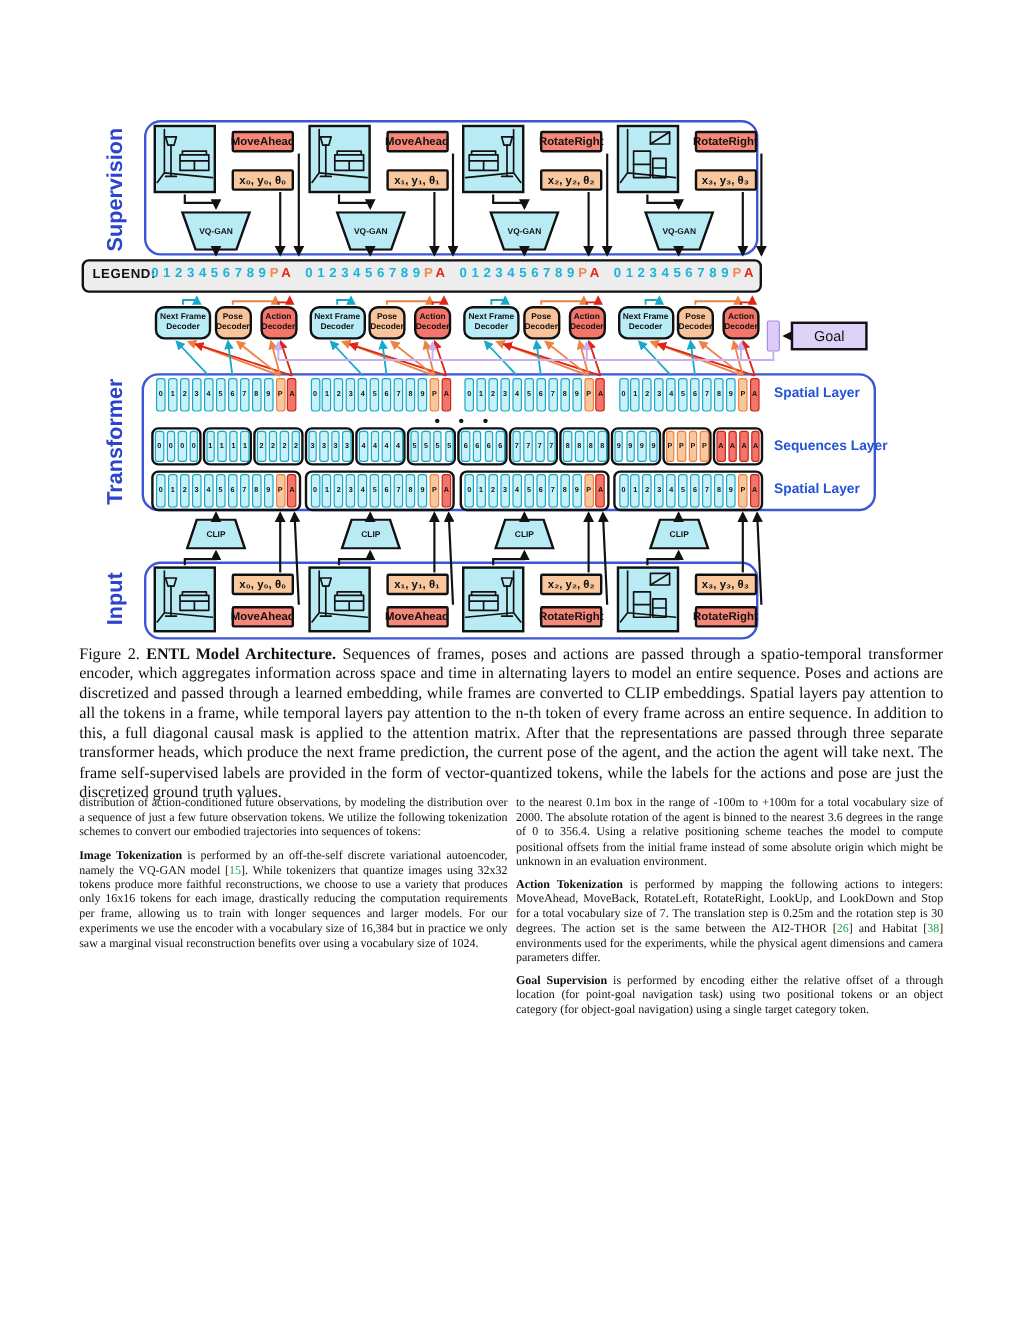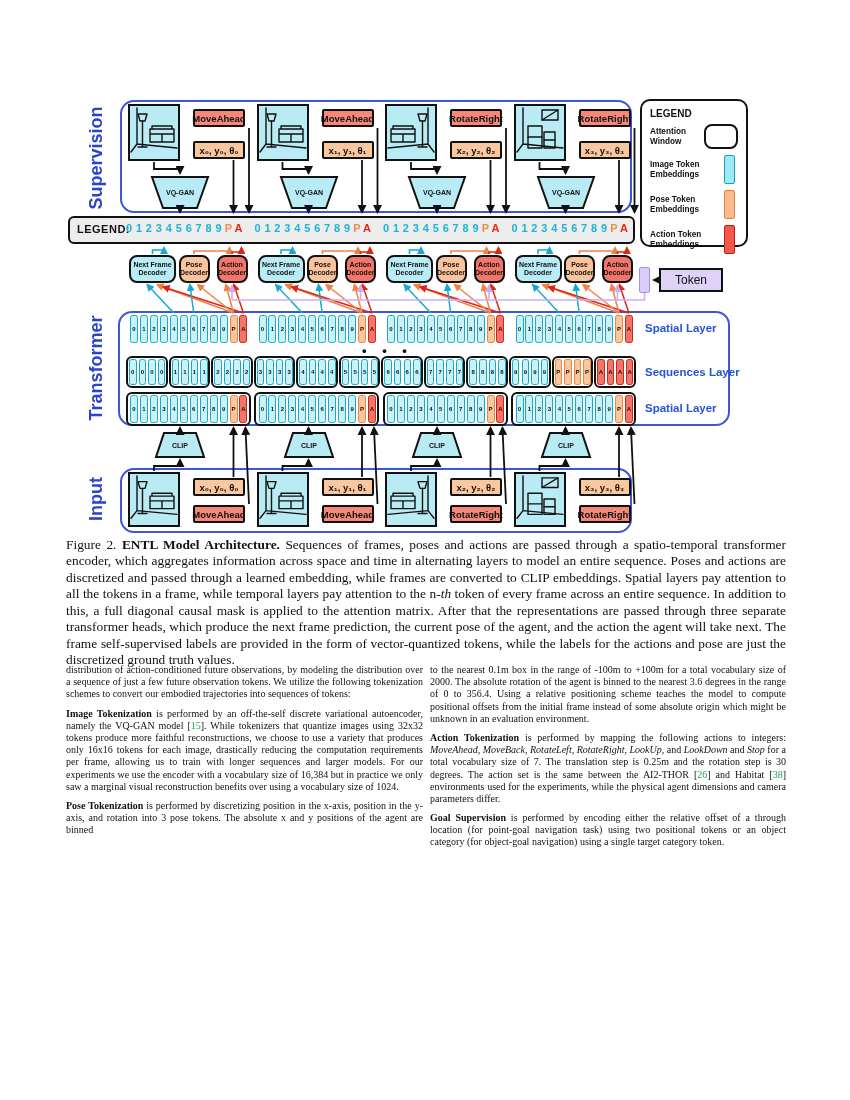--- a/index.html
+++ b/index.html
@@ -49,21 +49,21 @@
   border:2.5px solid #111;display:flex;align-items:center;justify-content:center;font-size:12px;z-index:3}
 #arrows{position:absolute;left:0;top:0;width:850px;height:645px;z-index:6;pointer-events:none}
 .caption{position:absolute;left:66px;top:537px;width:720px;font-size:13.4px;line-height:1.23;
   text-align:justify;color:#111;font-family:"Liberation Serif",serif}
 .col{position:absolute;top:664px;font-size:10px;line-height:1.22;text-align:justify;
   hyphens:auto;color:#111;font-family:"Liberation Serif",serif}
 #col-left{left:66px;width:357px}
 #col-right{left:430px;width:356px}
 .para{margin-bottom:7px}
 .seg-b{font-weight:bold}
-.seg-i{font-style:italic}
+.seg-i{}
 .seg-c{color:#27a356}
 </style>
 </head>
 <body>
 
 <div class="page">
 
   <div class="fig" id="fig">
 
     <svg id="arrows">
@@ -165,45 +165,26 @@
       </svg>
 
     <div class="rot" style="left:96px;top:158px">Supervision</div>
     <div class="rot" style="left:96px;top:368px">Transformer</div>
     <div class="rot" style="left:96px;top:499px">Input</div>
 
     <div class="blue-box" style="left:120px;top:100px;width:512px;height:113px"></div>
     <div class="blue-box" style="left:118px;top:311px;width:612px;height:115px"></div>
     <div class="blue-box" style="left:120px;top:468px;width:512px;height:65px"></div>
 
-    <div class="legend">
-      <div class="legend-title">LEGEND</div>
-      <div class="lg-row">
-        <div class="lg-lab">Attention Window</div>
-        <div class="sw-win"></div>
-      </div>
-      <div class="lg-row">
-        <div class="lg-lab">Image Token Embeddings</div>
-        <div class="sw-bar sw-img"></div>
-      </div>
-      <div class="lg-row">
-        <div class="lg-lab">Pose Token Embeddings</div>
-        <div class="sw-bar sw-pose"></div>
-      </div>
-      <div class="lg-row">
-        <div class="lg-lab">Action Token Embeddings</div>
-        <div class="sw-bar sw-act"></div>
-      </div>
-    </div>
 
     <div class="bar" style="left:68px;top:216px;width:567px;height:28px"></div>
     <div class="bar-prefix" style="left:77px;top:223px">LEGEND:</div>
 
     <div class="goal-bar"></div>
-    <div class="goal-box">Token</div>
+    <div class="goal-box">Goal</div>
 
     <div class="layer-lab" style="left:645px;top:322px">Spatial Layer</div>
     <div class="layer-lab" style="left:645px;top:366px">Sequences Layer</div>
     <div class="layer-lab" style="left:645px;top:402px">Spatial Layer</div>
 
     <div class="dots" style="left:362px;top:343px">• • •</div>
   <div class="img-frame" style="left: 128px; top: 104px; width: 52px; height: 57px;">
         <svg viewBox="0 0 48 53" preserveAspectRatio="none">
           <g>
             <path stroke="#111" stroke-width="1.4" fill="none" stroke-linejoin="round" stroke-linecap="round" d="M7,2 V38 L1,46 M7,38 L47,42"></path>
@@ -587,20 +568,19 @@
       <div class="tok act" style="left: 606.65px; top: 359px; width: 7.5px; height: 26px;">A</div>
       <div class="tok act" style="left: 616.25px; top: 359px; width: 7.5px; height: 26px;">A</div>
       <div class="tok act" style="left: 625.85px; top: 359px; width: 7.5px; height: 26px;">A</div>
     </div>
 
   <div class="caption" id="caption"><span class="seg-n">Figure 2. </span><span class="seg-b">ENTL Model Architecture.</span><span class="seg-n"> Sequences of frames, poses and actions are passed through a spatio-temporal transformer encoder, which aggregates information across space and time in alternating layers to model an entire sequence. Poses and actions are discretized and passed through a learned embedding, while frames are converted to CLIP embeddings. Spatial layers pay attention to all the tokens in a frame, while temporal layers pay attention to the n-</span><span class="seg-i">th</span><span class="seg-n"> token of every frame across an entire sequence. In addition to this, a full diagonal causal mask is applied to the attention matrix. After that the representations are passed through three separate transformer heads, which produce the next frame prediction, the current pose of the agent, and the action the agent will take next. The frame self-supervised labels are provided in the form of vector-quantized tokens, while the labels for the actions and pose are just the discretized ground truth values.</span></div>
 
   <div class="col" id="col-left">
       <div class="para"><span class="seg-n">distribution of action-conditioned future observations, by modeling the distribution over a sequence of just a few future observation tokens. We utilize the following tokenization schemes to convert our embodied trajectories into sequences of tokens:</span></div>
       <div class="para"><span class="seg-b">Image Tokenization</span><span class="seg-n"> is performed by an off-the-self discrete variational autoencoder, namely the VQ-GAN model [</span><span class="seg-c">15</span><span class="seg-n">]. While tokenizers that quantize images using 32x32 tokens produce more faithful reconstructions, we choose to use a variety that produces only 16x16 tokens for each image, drastically reducing the computation requirements per frame, allowing us to train with longer sequences and larger models. For our experiments we use the encoder with a vocabulary size of 16,384 but in practice we only saw a marginal visual reconstruction benefits over using a vocabulary size of 1024.</span></div>
-      <div class="para"><span class="seg-b">Pose Tokenization</span><span class="seg-n"> is performed by discretizing position in the x-axis, position in the y-axis, and rotation into 3 pose tokens. The absolute x and y positions of the agent are binned</span></div>
     </div>
   <div class="col" id="col-right">
       <div class="para"><span class="seg-n">to the nearest 0.1m box in the range of -100m to +100m for a total vocabulary size of 2000. The absolute rotation of the agent is binned to the nearest 3.6 degrees in the range of 0 to 356.4. Using a relative positioning scheme teaches the model to compute positional offsets from the initial frame instead of some absolute origin which might be unknown in an evaluation environment.</span></div>
       <div class="para"><span class="seg-b">Action Tokenization</span><span class="seg-n"> is performed by mapping the following actions to integers: </span><span class="seg-i">MoveAhead</span><span class="seg-n">, </span><span class="seg-i">MoveBack</span><span class="seg-n">, </span><span class="seg-i">RotateLeft</span><span class="seg-n">, </span><span class="seg-i">RotateRight</span><span class="seg-n">, </span><span class="seg-i">LookUp</span><span class="seg-n">, and </span><span class="seg-i">LookDown</span><span class="seg-n"> and </span><span class="seg-i">Stop</span><span class="seg-n"> for a total vocabulary size of 7. The translation step is 0.25m and the rotation step is 30 degrees. The action set is the same between the AI2-THOR [</span><span class="seg-c">26</span><span class="seg-n">] and Habitat [</span><span class="seg-c">38</span><span class="seg-n">] environments used for the experiments, while the physical agent dimensions and camera parameters differ.</span></div>
       <div class="para"><span class="seg-b">Goal Supervision</span><span class="seg-n"> is performed by encoding either the relative offset of a through location (for point-goal navigation task) using two positional tokens or an object category (for object-goal navigation) using a single target category token.</span></div>
     </div>
 </div>
 
 </body></html>

